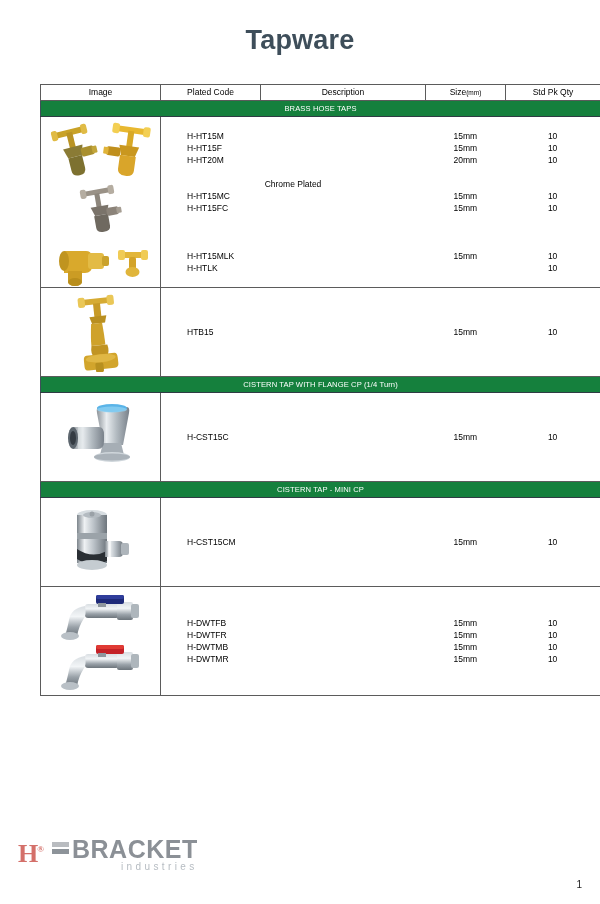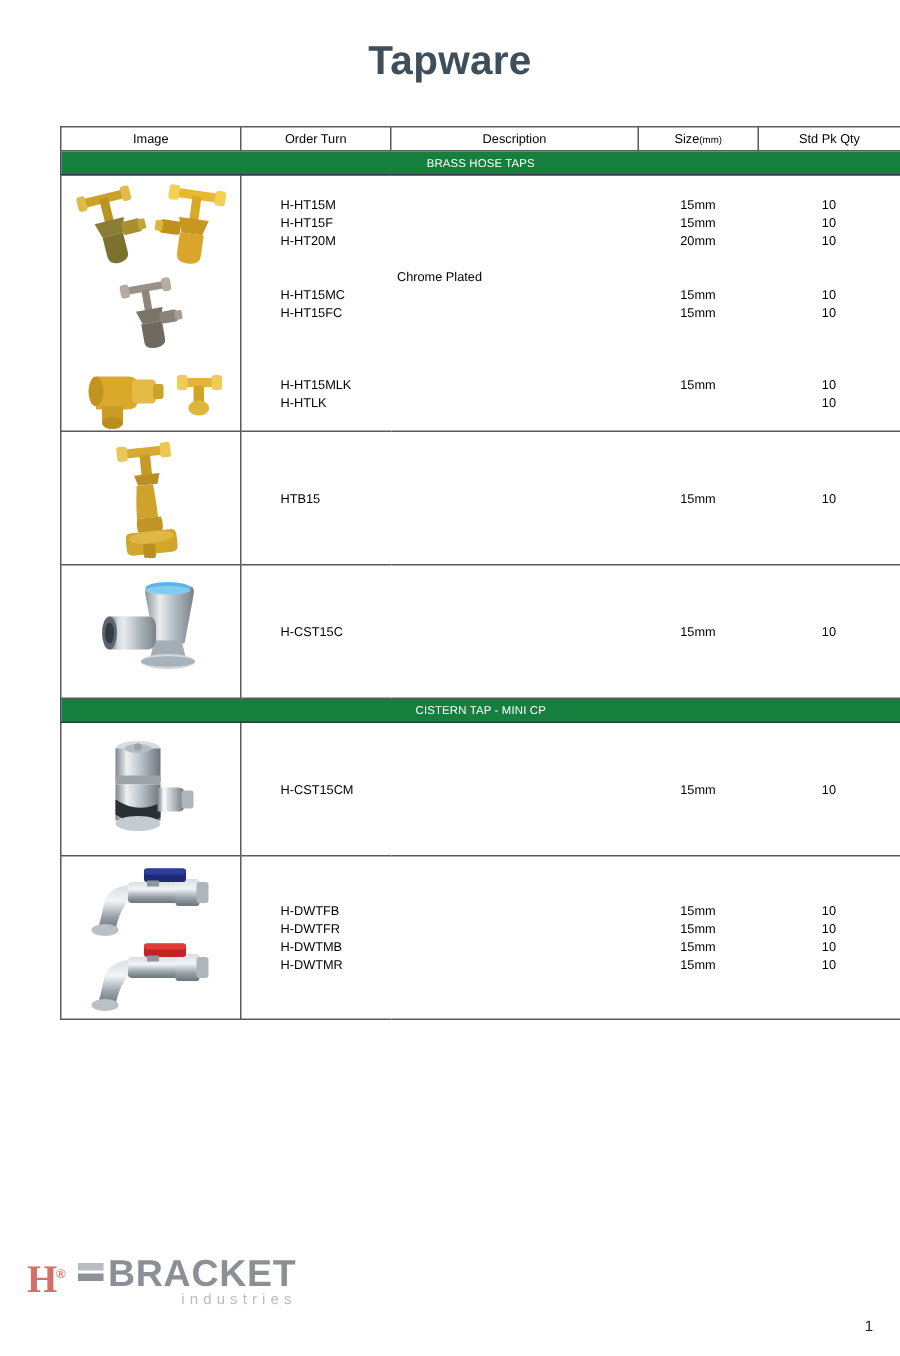--- a/index.html
+++ b/index.html
@@ -184,21 +184,21 @@
     <colgroup>
       <col class="col-image">
         <col class="col-order">
         <col class="col-desc">
         <col class="col-size">
         <col class="col-qty">
     </colgroup>
     <thead>
       <tr>
         <th><span>Image</span></th>
-        <th><span>Order Turn</span></th>
+        <th><span>Plated Code</span></th>
         <th><span>Description</span></th>
         <th><span>Size</span><span class="unit">(mm)</span></th>
         <th><span>Std Pk Qty</span></th>
       </tr>
     </thead>
     <tbody>
 
       <tr class="section-row">
         <td colspan="5">
           <div class="section-label">BRASS HOSE TAPS</div>
@@ -343,20 +343,25 @@
             <div class="prod-line">
                 <span class="order">HTB15</span>
                 <span class="desc"></span>
                 <span class="size">15mm</span>
                 <span class="qty">10</span>
               </div>
           </div>
         </td>
       </tr>
 
+      <tr class="section-row">
+        <td colspan="5">
+          <div class="section-label">CISTERN TAP WITH FLANGE CP (1/4 Turn)</div>
+        </td>
+      </tr>
       <tr>
         <td class="image-cell" style="height:88px">
           <div class="img-stack">
             <svg width="76" height="80" viewBox="0 0 76 80">
               <defs>
                 <linearGradient id="chrome1" x1="0" y1="0" x2="1" y2="0">
                   <stop offset="0%" stop-color="#8d949a"></stop>
                   <stop offset="30%" stop-color="#e9edf0"></stop>
                   <stop offset="60%" stop-color="#b4bcc2"></stop>
                   <stop offset="100%" stop-color="#79818a"></stop>

